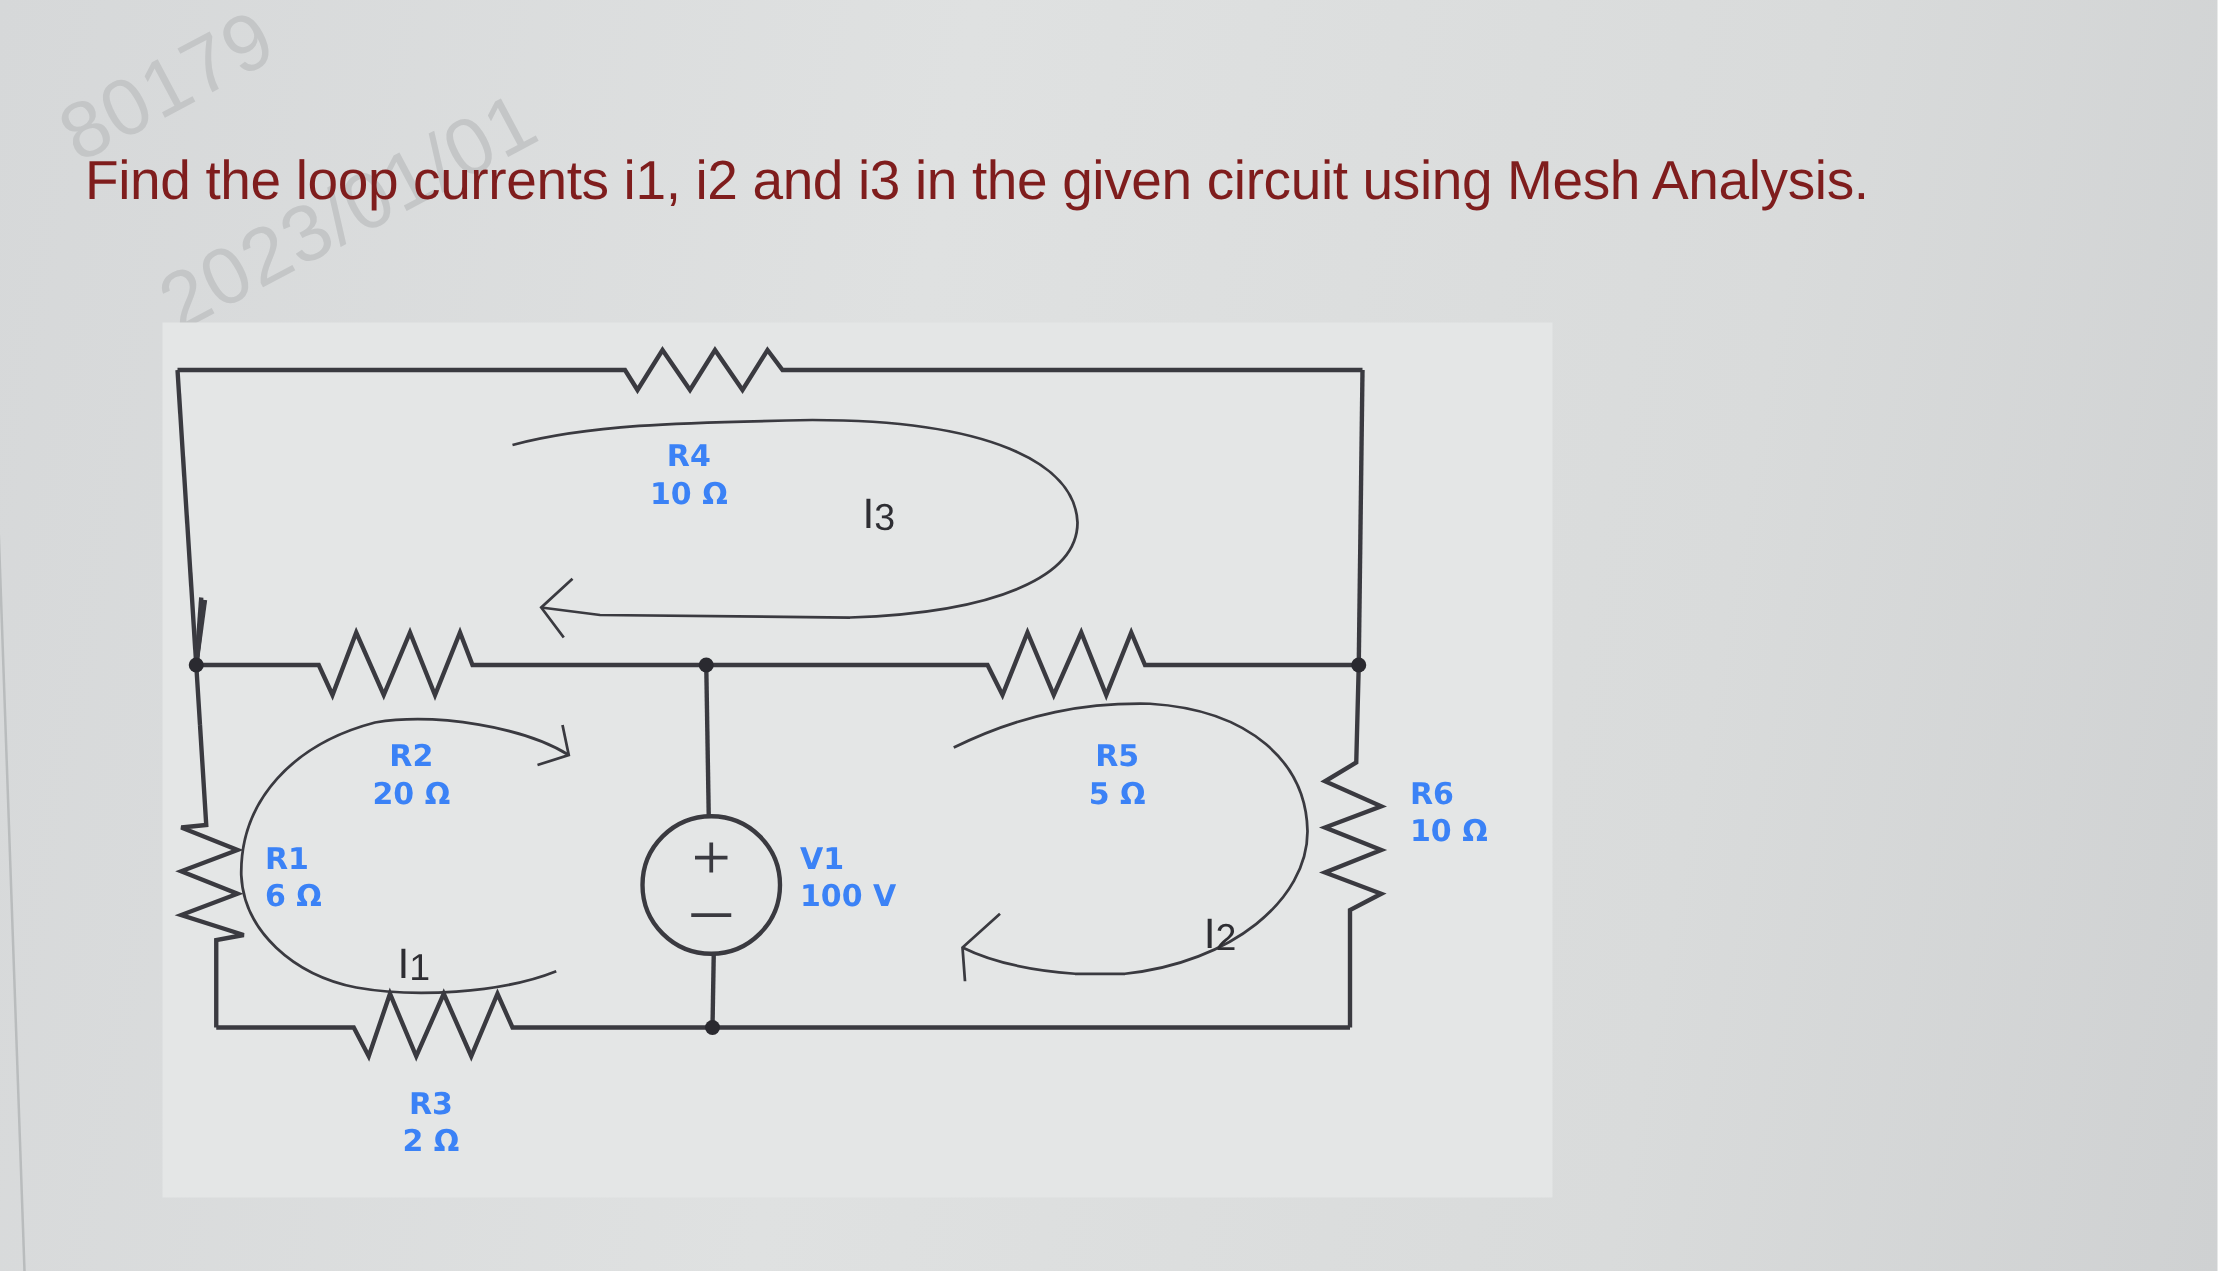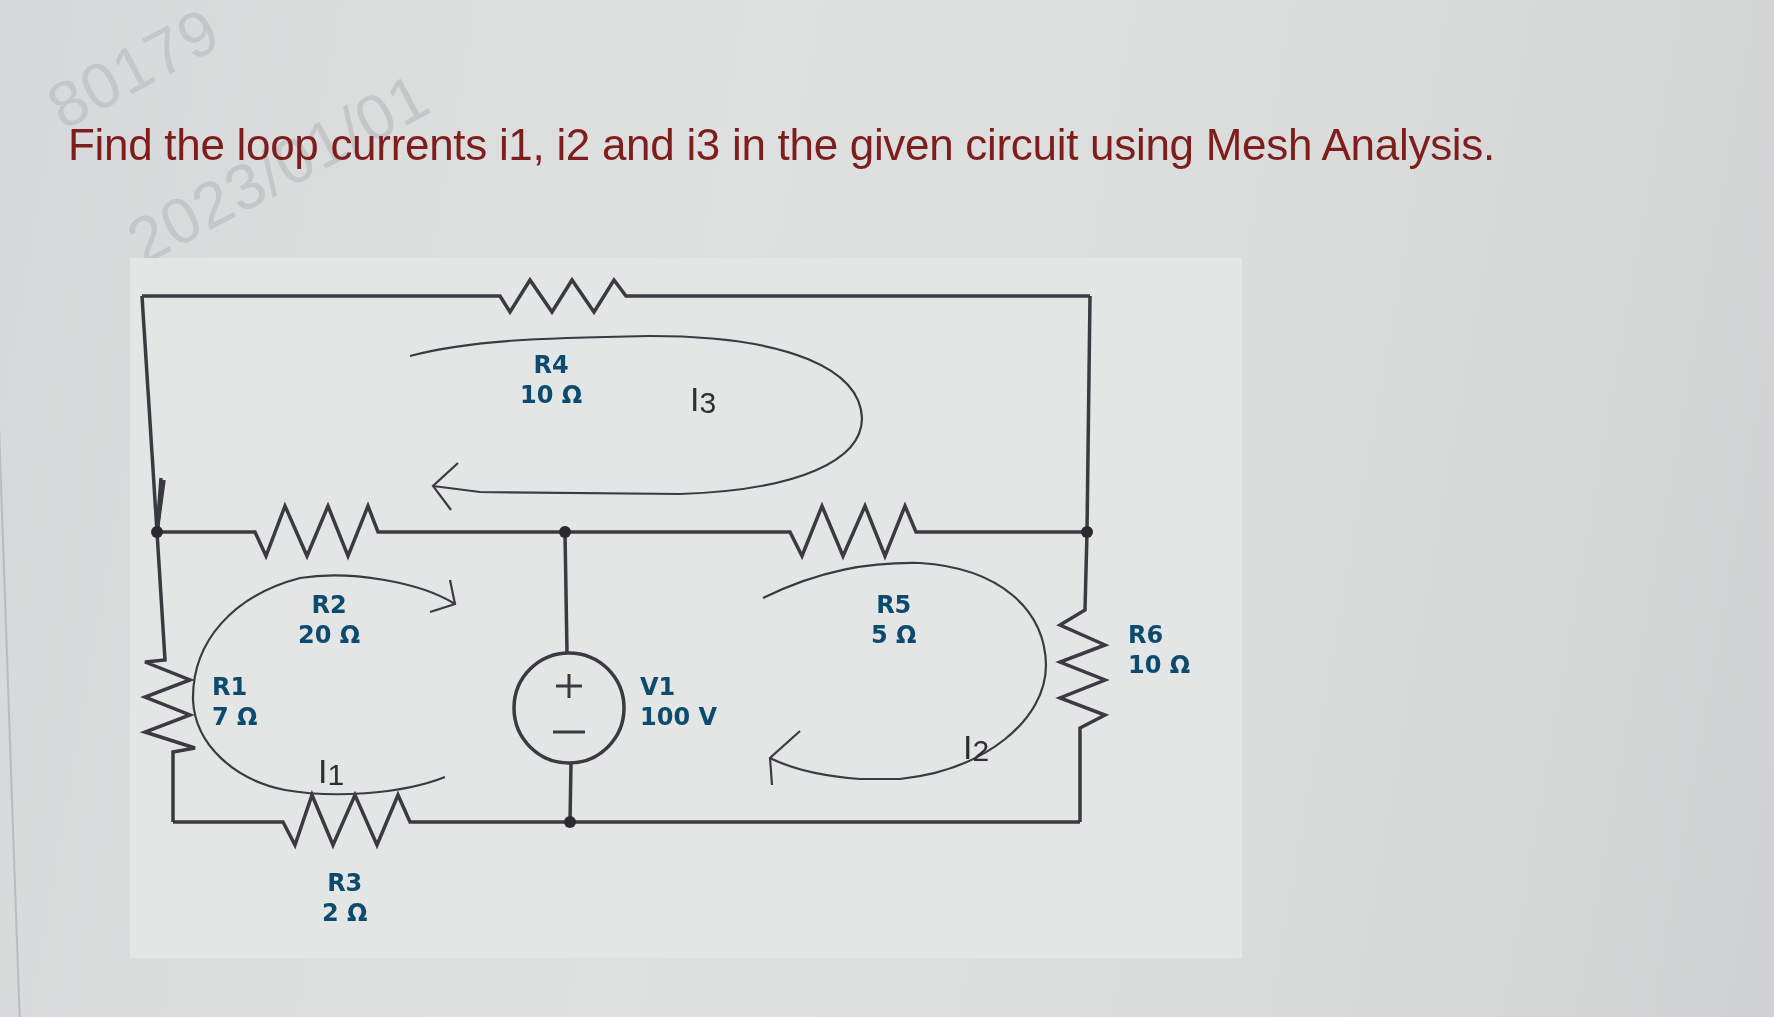--- a/index.html
+++ b/index.html
@@ -25,21 +25,21 @@
     font-size: 44px; color: #7f1d1d; letter-spacing: -0.3px;
     white-space: nowrap;
   }
   .panel {
     position: absolute; left: 130px; top: 258px; width: 1112px; height: 700px;
     background: #e4e6e6;
   }
   svg.circuit { position: absolute; left: 0; top: 0; }
   .lbl {
     position: absolute; font-family: "DejaVu Sans", sans-serif; font-weight: bold;
-    color: #0c4a6e; font-size: 24px; line-height: 30px; text-align: center;
+    color: #3b82f6; font-size: 24px; line-height: 30px; text-align: center;
     white-space: nowrap;
   }
   .mesh {
     position: absolute; font-family: "Liberation Sans", sans-serif;
     color: #2e2e33; font-size: 34px;
   }
   .mesh sub { font-size: 30px; vertical-align: baseline; position: relative; top: 2px; }
 </style>
 </head>
 <body>
@@ -118,21 +118,21 @@
   <div>10 Ω</div>
 </div>
 
 <div class="lbl" style="left:298px; top:590px;">
   <div>R2</div>
   <div>20 Ω</div>
 </div>
 
 <div class="lbl" style="left:212px; top:672px; text-align:left;">
   <div>R1</div>
-  <div>7 Ω</div>
+  <div>6 Ω</div>
 </div>
 
 <div class="lbl" style="left:322px; top:868px;">
   <div>R3</div>
   <div>2 Ω</div>
 </div>
 
 <div class="lbl" style="left:640px; top:672px; text-align:left;">
   <div>V1</div>
   <div>100 V</div>
@@ -141,17 +141,17 @@
 <div class="lbl" style="left:832px; top:590px;margin-left:39px;">
   <div>R5</div>
   <div>5 Ω</div>
 </div>
 
 <div class="lbl" style="left:1128px; top:620px; text-align:left;">
   <div>R6</div>
   <div>10 Ω</div>
 </div>
 
-<div class="mesh" style="left:690px; top:380px;"><span>I</span><sub>3</sub></div>
+<div class="mesh" style="left:690px; top:392px;"><span>I</span><sub>3</sub></div>
 
 <div class="mesh" style="left:318px; top:752px;"><span>I</span><sub>1</sub></div>
 
 <div class="mesh" style="left:963px; top:728px;"><span>I</span><sub>2</sub></div>
 
 </body></html>

